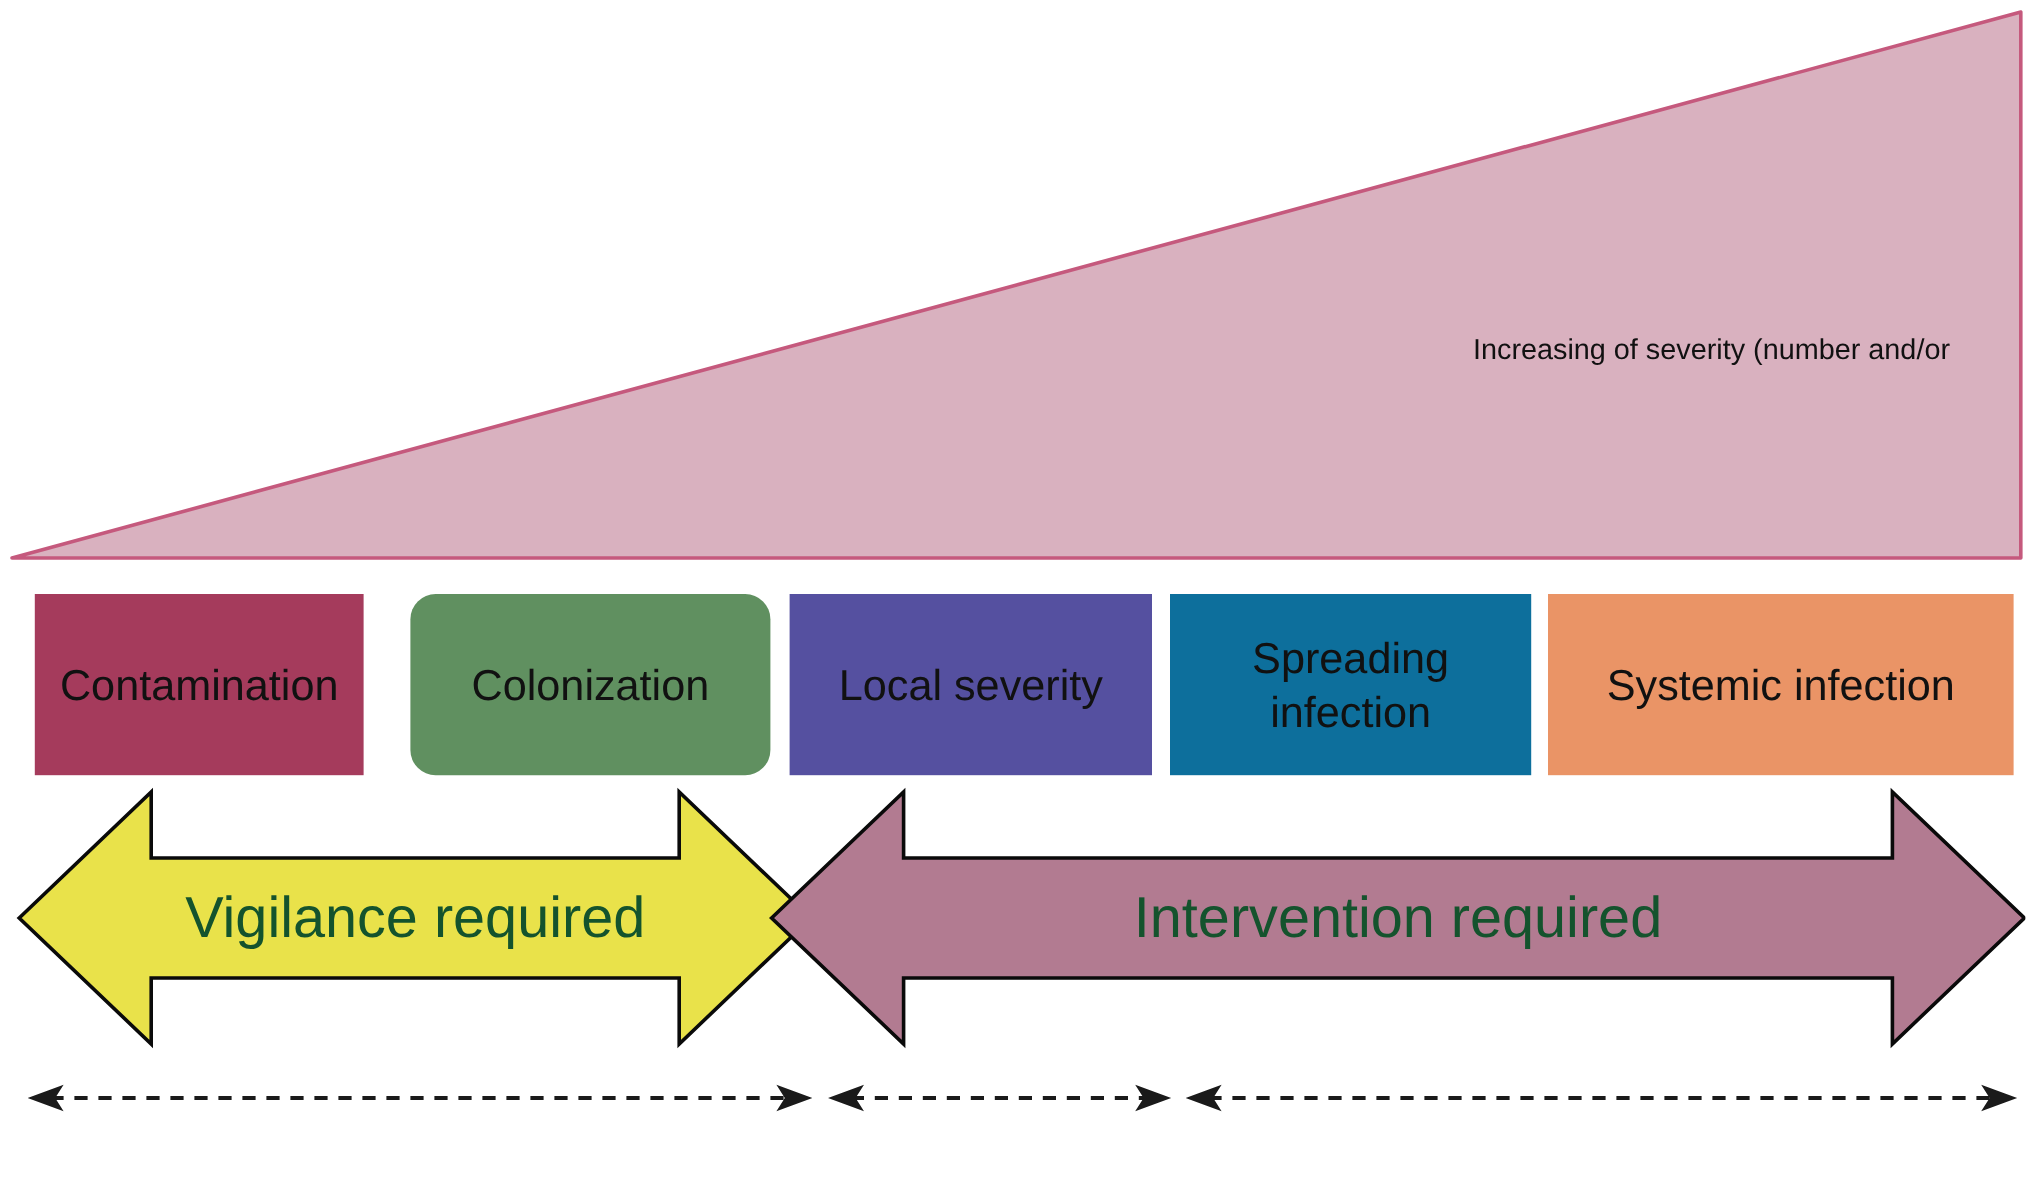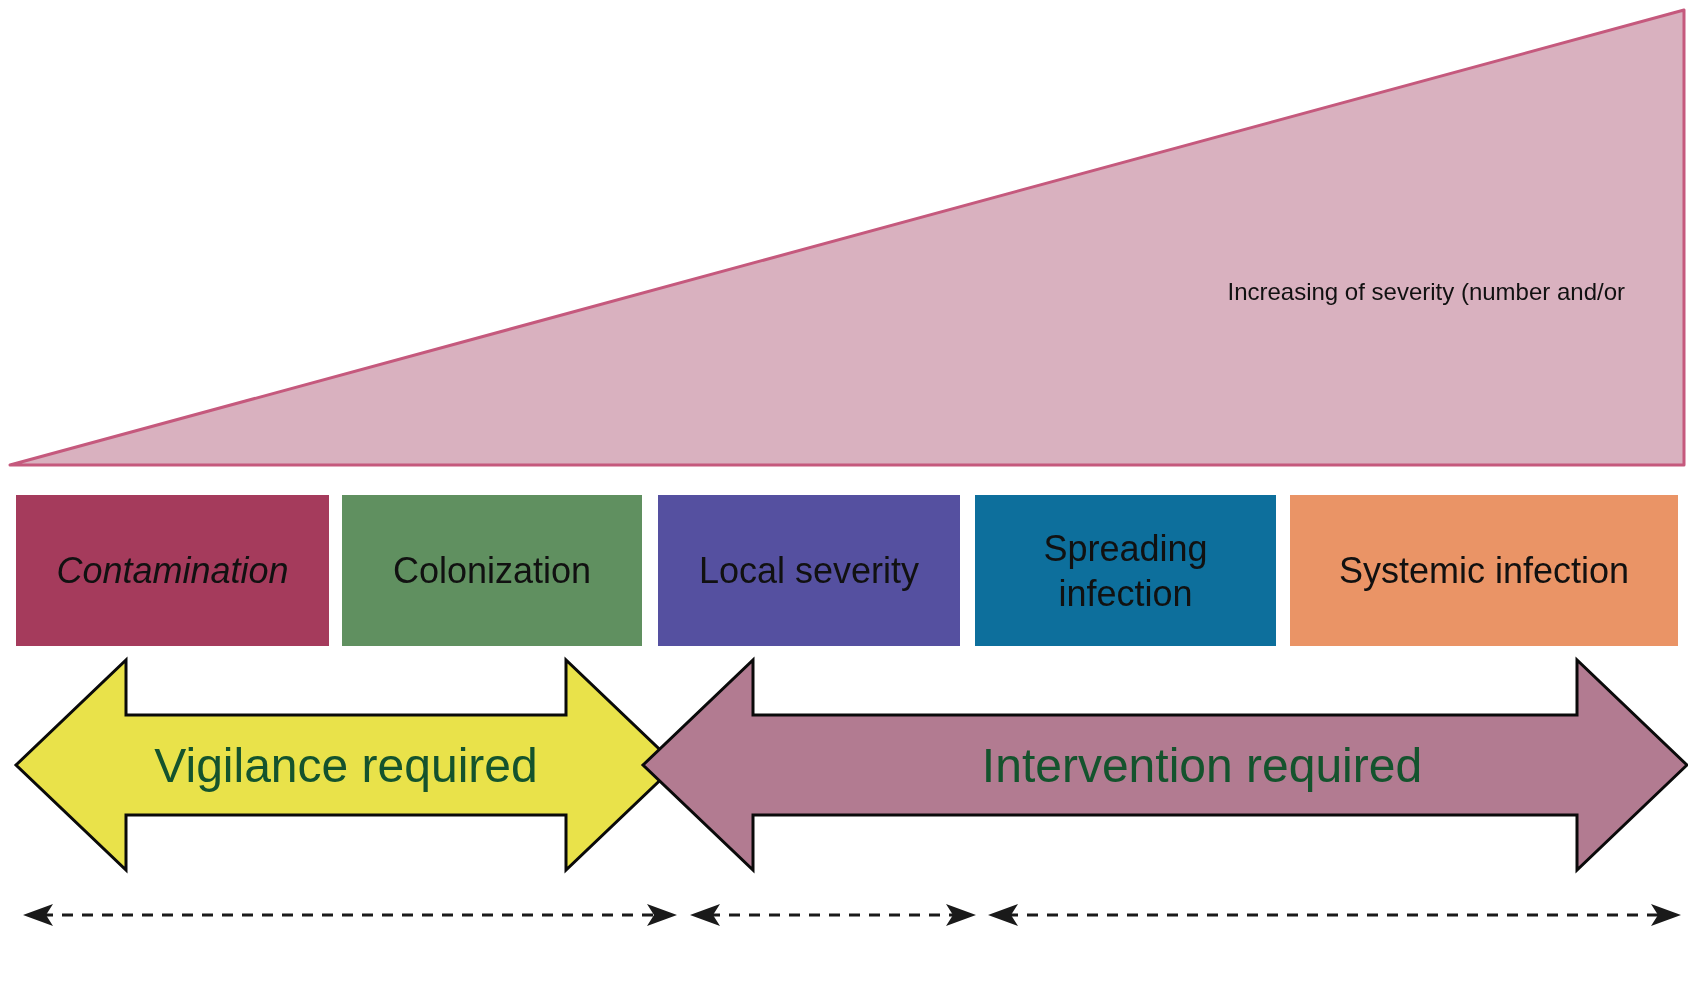--- a/index.html
+++ b/index.html
@@ -27,21 +27,21 @@
     font-size:24px;line-height:44px;
     color:#111111;
   }
   .arrow-label{
     position:absolute;
     top:743px;height:44px;
     display:flex;align-items:center;justify-content:center;
     font-size:48px;color:#14532d;white-space:nowrap;
   }
   #vigilance-label{left:126px;width:440px;}
-  #intervention-label{left:790px;width:824px;text-align:center;}
+  #intervention-label{left:753px;width:824px;text-align:center;}
   .footer-label{
     position:absolute;
     top:944px;left:612px;width:400px;
     text-align:center;
     font-size:35px;color:#111111;white-space:nowrap;
   }
 </style>
 </head>
 <body>
 
@@ -71,25 +71,25 @@
       <line x1="1007" y1="915" x2="1662" y2="915" stroke-width="3.2" stroke-dasharray="11 9" style="stroke: rgb(26, 26, 26);"></line>
       <polygon points="988,915 1018,904 1011,915 1018,926" style="fill: rgb(26, 26, 26);"></polygon>
       <polygon points="1681,915 1651,904 1658,915 1651,926" style="fill: rgb(26, 26, 26);"></polygon>
     </g>
   </svg>
 
   <div class="triangle-label">
     <div>Increasing of severity (number and/or</div>
   </div>
 
-  <div class="stage-box" style="left: 16px; width: 313px; background-color: rgb(165, 59, 92); font-style: italic;">
+  <div class="stage-box" style="left: 29px; width: 274px; background-color: rgb(165, 59, 92);">
     <span>Contamination</span>
   </div>
 
-  <div class="stage-box" style="left: 342px; width: 300px; background-color: rgb(96, 144, 96);">
+  <div class="stage-box" style="left: 342px; width: 300px; background-color: rgb(96, 144, 96); border-radius: 21px;">
     <span>Colonization</span>
   </div>
 
   <div class="stage-box" style="left: 658px; width: 302px; background-color: rgb(85, 80, 160);">
     <span>Local severity</span>
   </div>
 
   <div class="stage-box" style="left: 1290px; width: 388px; background-color: rgb(234, 148, 102);">
     <span>Systemic infection</span>
   </div>

